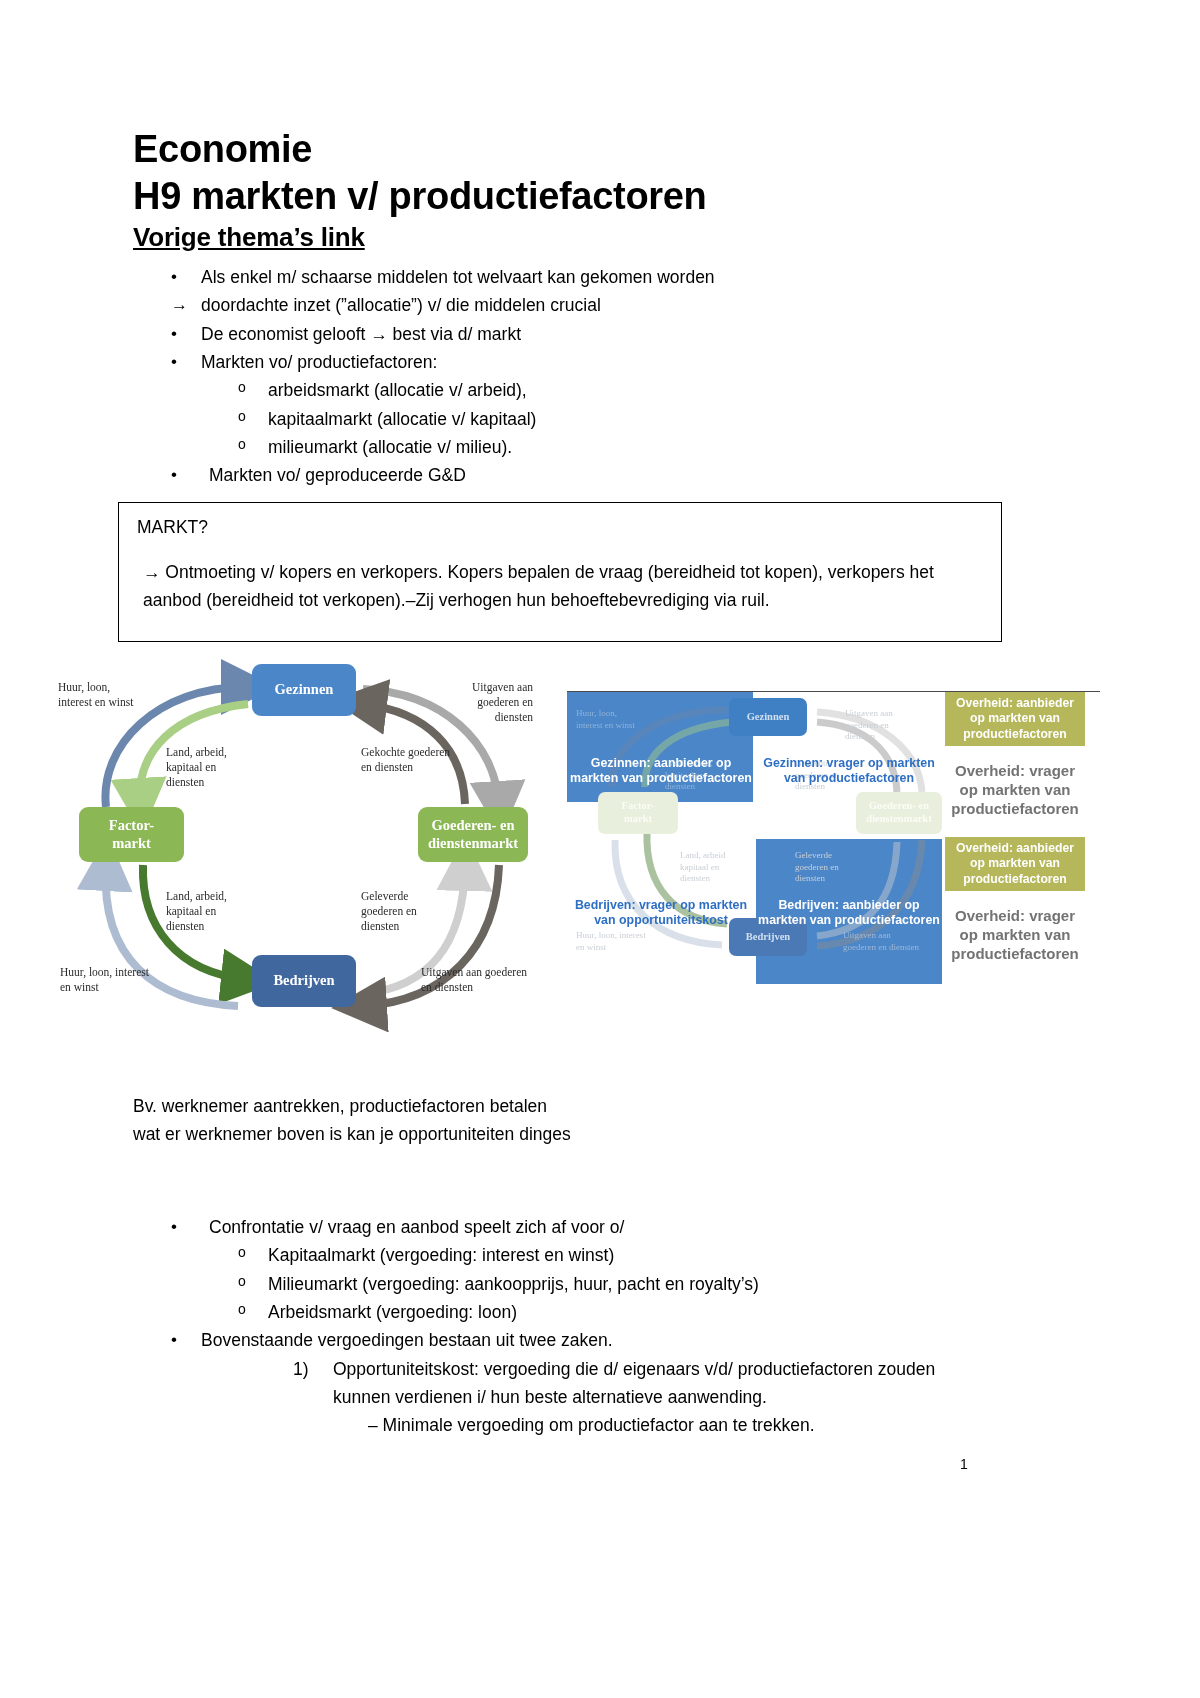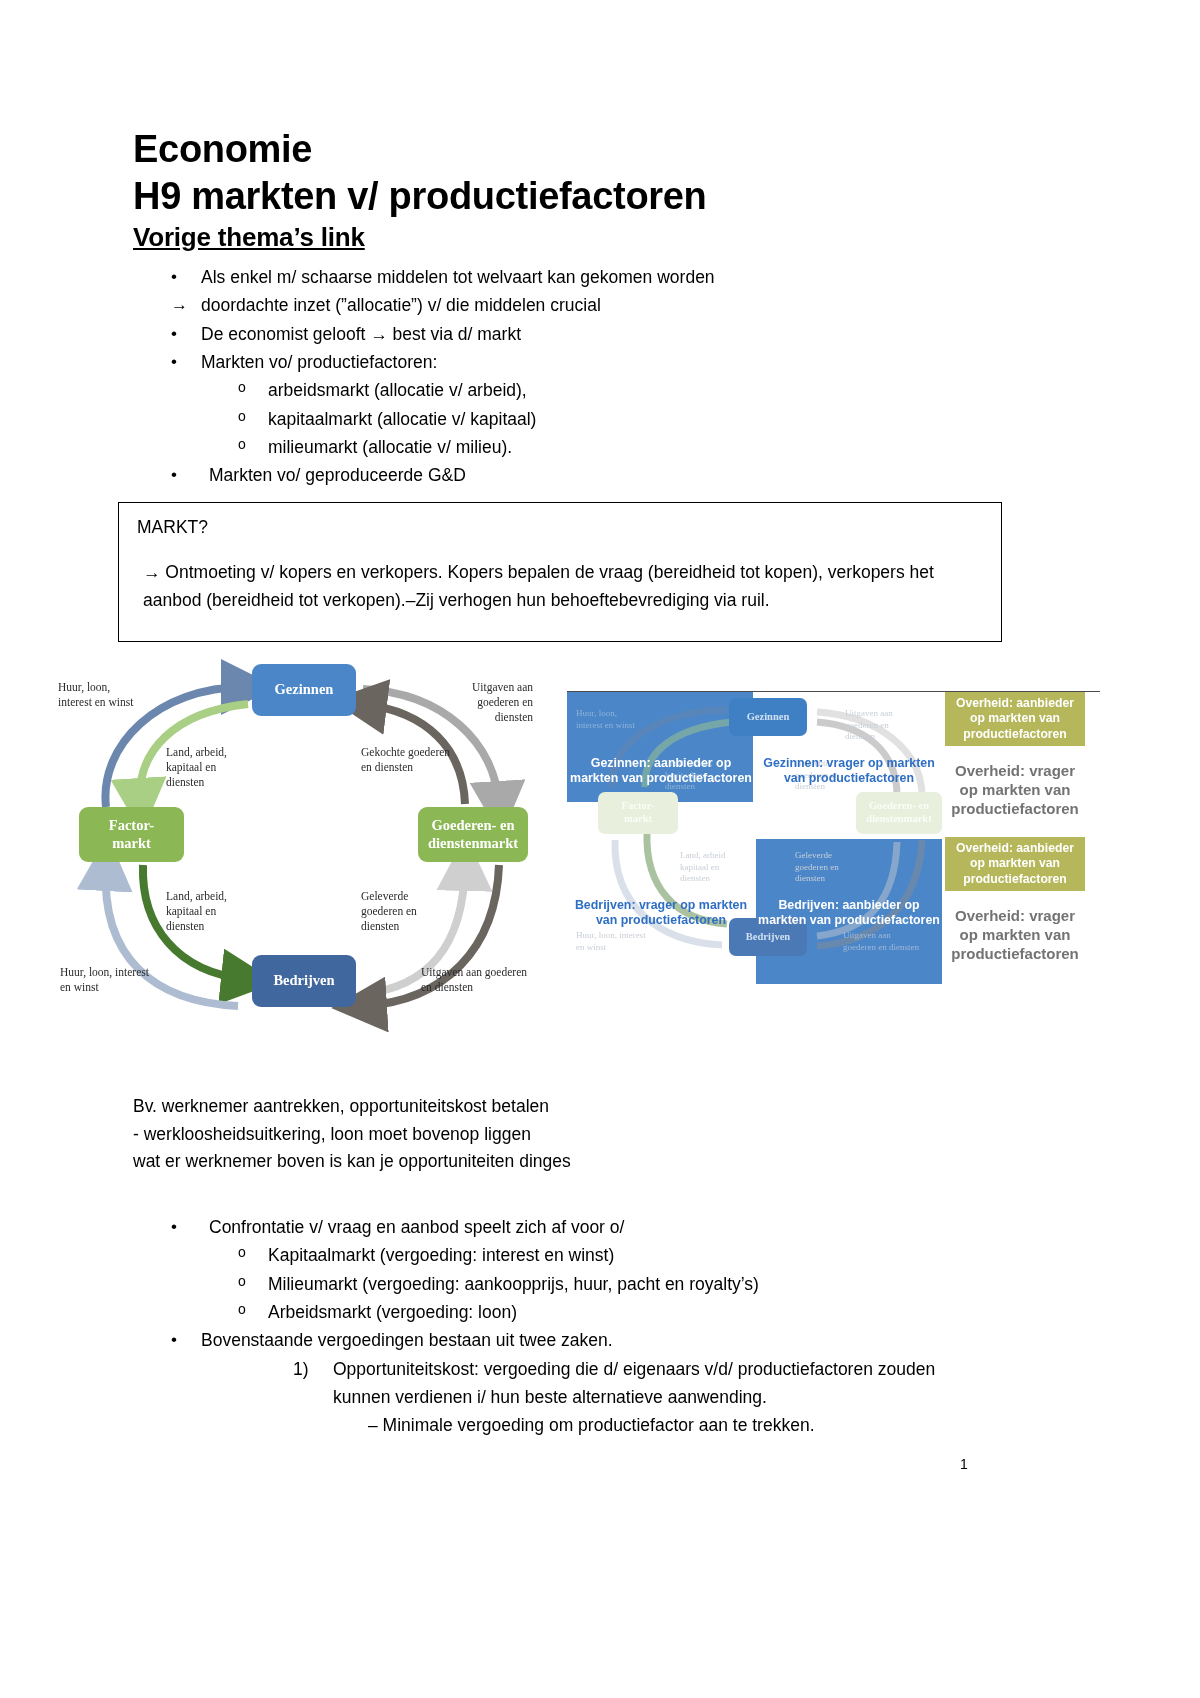--- a/index.html
+++ b/index.html
@@ -218,32 +218,31 @@
     <div class="ghost" style="left:278px;top:16px;width:70px;">Uitgaven aan goederen en diensten</div>
     <div class="ghost" style="left:98px;top:66px;width:68px;color:#8fb2d8;">Land, arbeid, kapitaal en diensten</div>
     <div class="ghost" style="left:228px;top:66px;width:68px;">Gekochte goederen en diensten</div>
     <div class="ghost" style="left:98px;top:158px;width:68px;margin-left:15px;">Land, arbeid kapitaal en diensten</div>
     <div class="ghost" style="left:228px;top:158px;width:68px;">Geleverde goederen en diensten</div>
     <div class="ghost" style="left:9px;top:238px;width:70px;">Huur, loon, interest en winst</div>
     <div class="ghost" style="left:276px;top:238px;width:76px;color:#9fb8d6;">Uitgaven aan goederen en diensten</div>
 
     <div class="cap cap-w" style="left:2px;top:64px;width:184px;">Gezinnen: aanbieder op markten van productiefactoren</div>
     <div class="cap cap-b" style="left:190px;top:64px;width:184px;text-align:center;">Gezinnen: vrager op markten van productiefactoren</div>
-    <div class="cap cap-b" style="left:2px;top:206px;width:184px;">Bedrijven: vrager op markten van productiefactoren</div>
+    <div class="cap cap-b" style="left:2px;top:206px;width:184px;">Bedrijven: vrager op markten van opportuniteitskost</div>
     <div class="cap cap-w" style="left:190px;top:206px;width:184px;">Bedrijven: aanbieder op markten van productiefactoren</div>
 
     <div class="ovbox" style="left:378px;top:0px;">Overheid: aanbieder op markten van productiefactoren</div>
     <div class="ovtxt" style="left:378px;top:70px;">Overheid: vrager op markten van productiefactoren</div>
     <div class="ovbox" style="left:378px;top:145px;">Overheid: aanbieder op markten van productiefactoren</div>
     <div class="ovtxt" style="left:378px;top:215px;">Overheid: vrager op markten van productiefactoren</div>
   </div>
 
   <div class="para">
-    <div>Bv. werknemer aantrekken, opportuniteitskost betalen</div>
-    <div>- werkloosheidsuitkering, loon moet bovenop liggen</div>
+    <div>Bv. werknemer aantrekken, productiefactoren betalen</div>
     <div>wat er werknemer boven is kan je opportuniteiten dinges</div>
   </div>
 
   <div class="blist2">
     <div class="bi" style="padding-left:76px;">
       <span class="bul">•</span>
       <span>Confrontatie v/ vraag en aanbod speelt zich af voor o/</span>
     </div>
     <div class="sub">
       <span class="circ">o</span>

